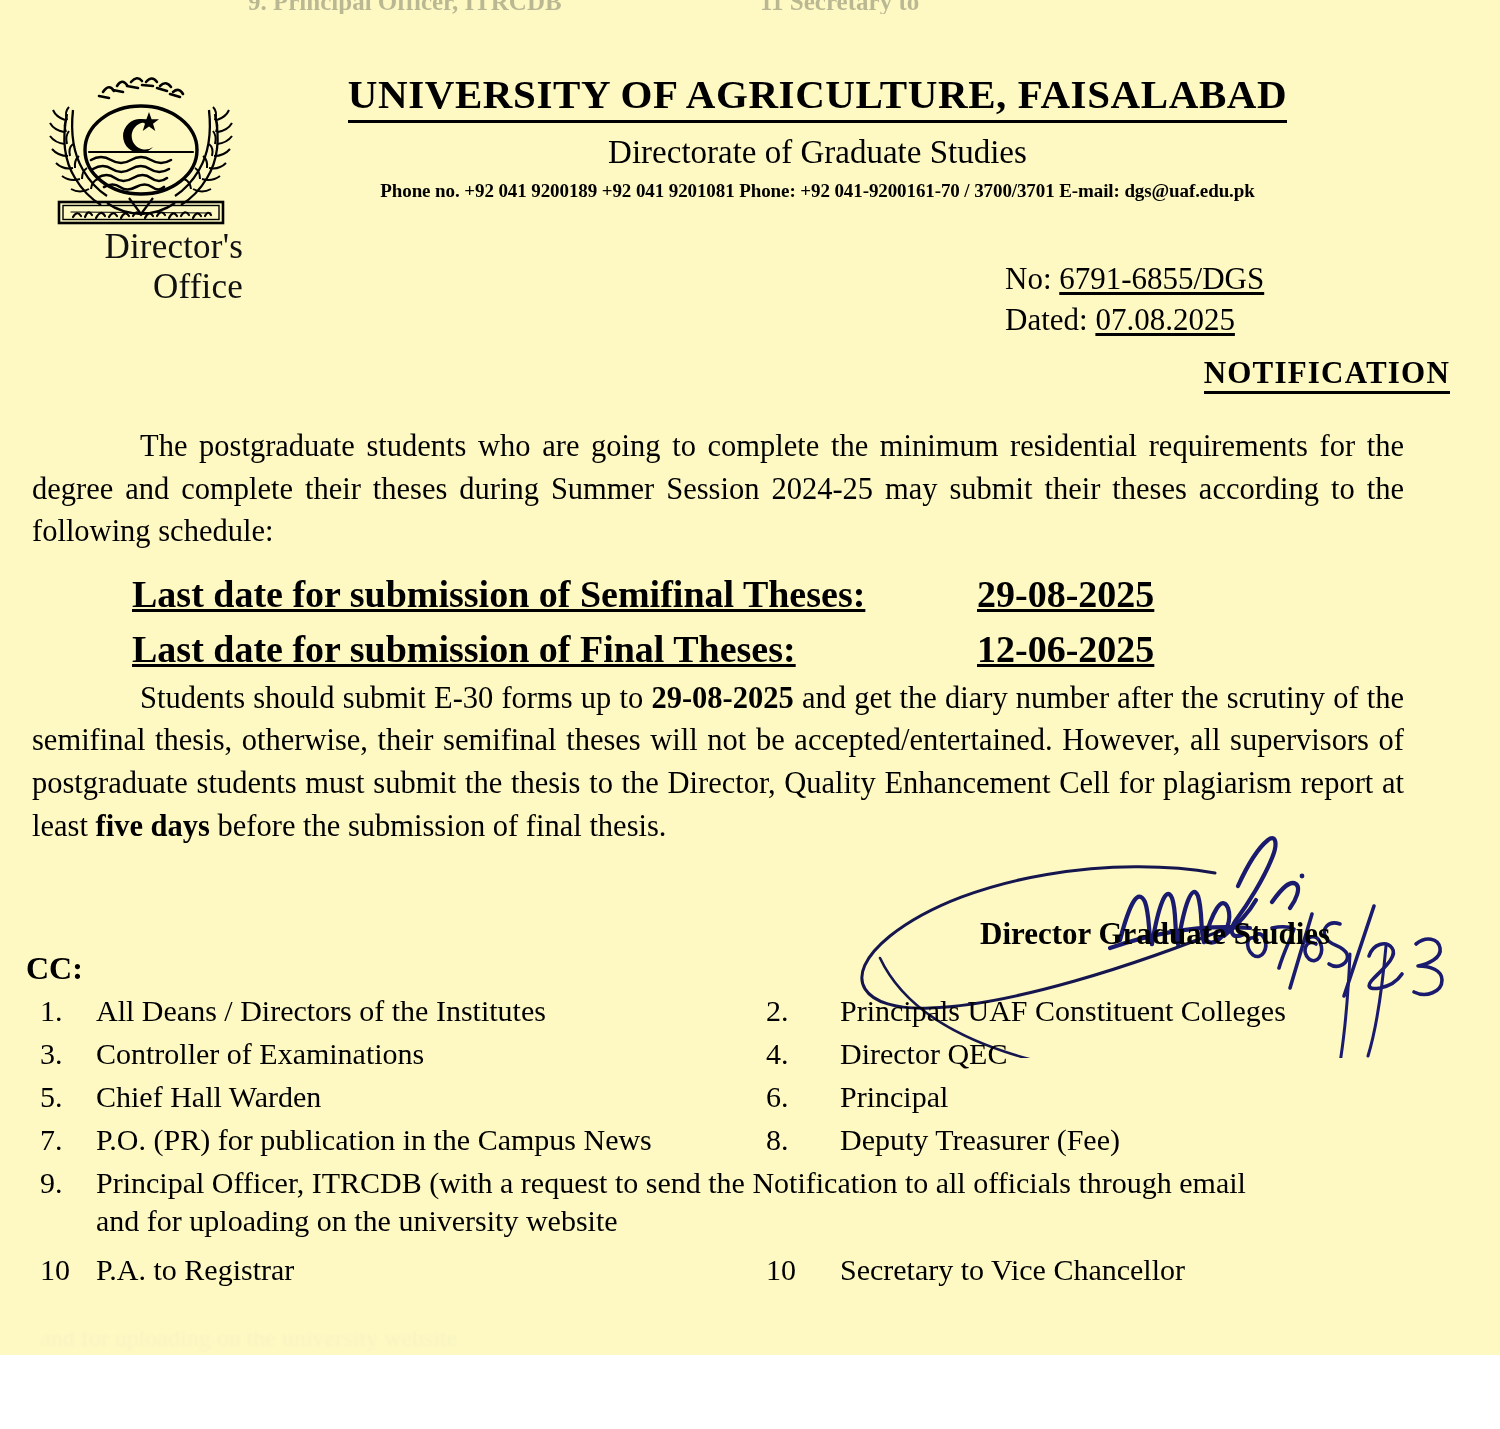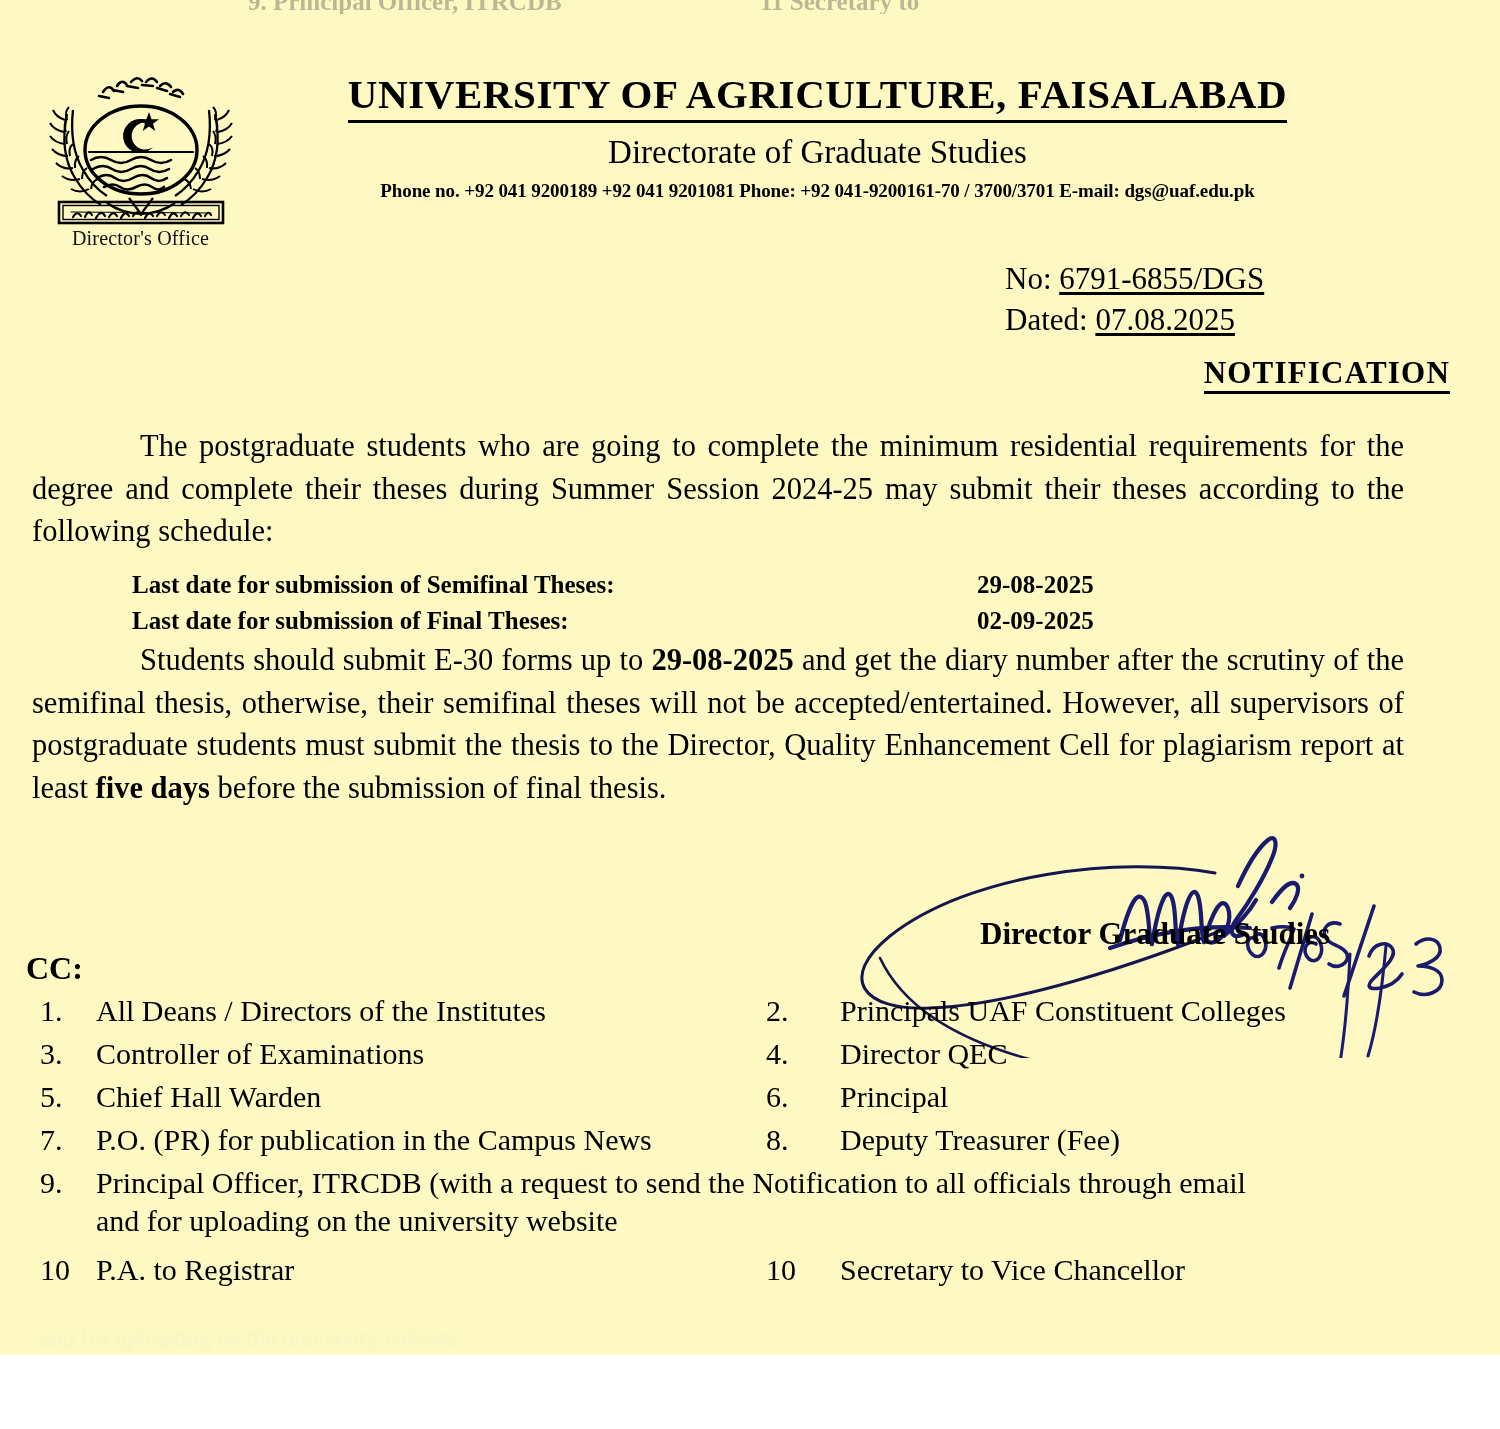--- a/index.html
+++ b/index.html
@@ -66,24 +66,25 @@
   .crest-block {
     position: absolute;
     left: 38px;
     top: 0px;
     width: 205px;
     text-align: center;
   }
   .crest-svg { display: block; margin: 0 auto; }
   .crest-caption {
     font-family: "Liberation Serif", serif;
-    font-size: 20px;
+    font-size: 35px;
     color: #111;
     margin-top: 2px;
     letter-spacing: 0.2px;
+    text-align: right;
   }
 
   .head-text {
     position: absolute;
     left: 250px;
     top: 0px;
     width: 1135px;
     text-align: center;
   }
   .uni-name {
@@ -156,22 +157,23 @@
   }
   .para.p2 { }
 
   .schedule {
     margin-top: 14px;
     margin-left: 100px;
   }
   .sched-row {
     display: flex;
     font-weight: bold;
-    font-size: 25px;
+    font-size: 38px;
     line-height: 1.44;
+    text-decoration: underline;
   }
   .sched-label { width: 845px; white-space: nowrap; }
   .sched-date { white-space: nowrap; }
 
   
   .sign-area {
     position: absolute;
     top: 828px;
     left: 820px;
     width: 660px;
@@ -331,21 +333,21 @@
 
     <p class="para">The postgraduate students who are going to complete the minimum residential requirements for the degree and complete their theses during Summer Session 2024-25 may submit their theses according to the following schedule:</p>
 
     <div class="schedule">
       <div class="sched-row">
         <span class="sched-label">Last date for submission of Semifinal Theses:</span>
         <span class="sched-date">29-08-2025</span>
       </div>
       <div class="sched-row">
         <span class="sched-label">Last date for submission of Final Theses:</span>
-        <span class="sched-date">02-09-2025</span>
+        <span class="sched-date">12-06-2025</span>
       </div>
     </div>
 
     <p class="para p2"><span>Students should submit E-30 forms up to </span><b>29-08-2025</b><span> and get the diary number after the scrutiny of the semifinal thesis, otherwise, their semifinal theses will not be accepted/entertained. However, all supervisors of postgraduate students must submit the thesis to the Director, Quality Enhancement Cell for plagiarism report at least </span><b>five days</b><span> before the submission of final thesis.</span></p>
   </div>
 
   <div class="sign-area">
     <svg class="sign-svg" width="660" height="230" viewBox="0 0 660 230">
       <g fill="none" stroke="#1a1a6e" stroke-linecap="round" stroke-linejoin="round">
 

